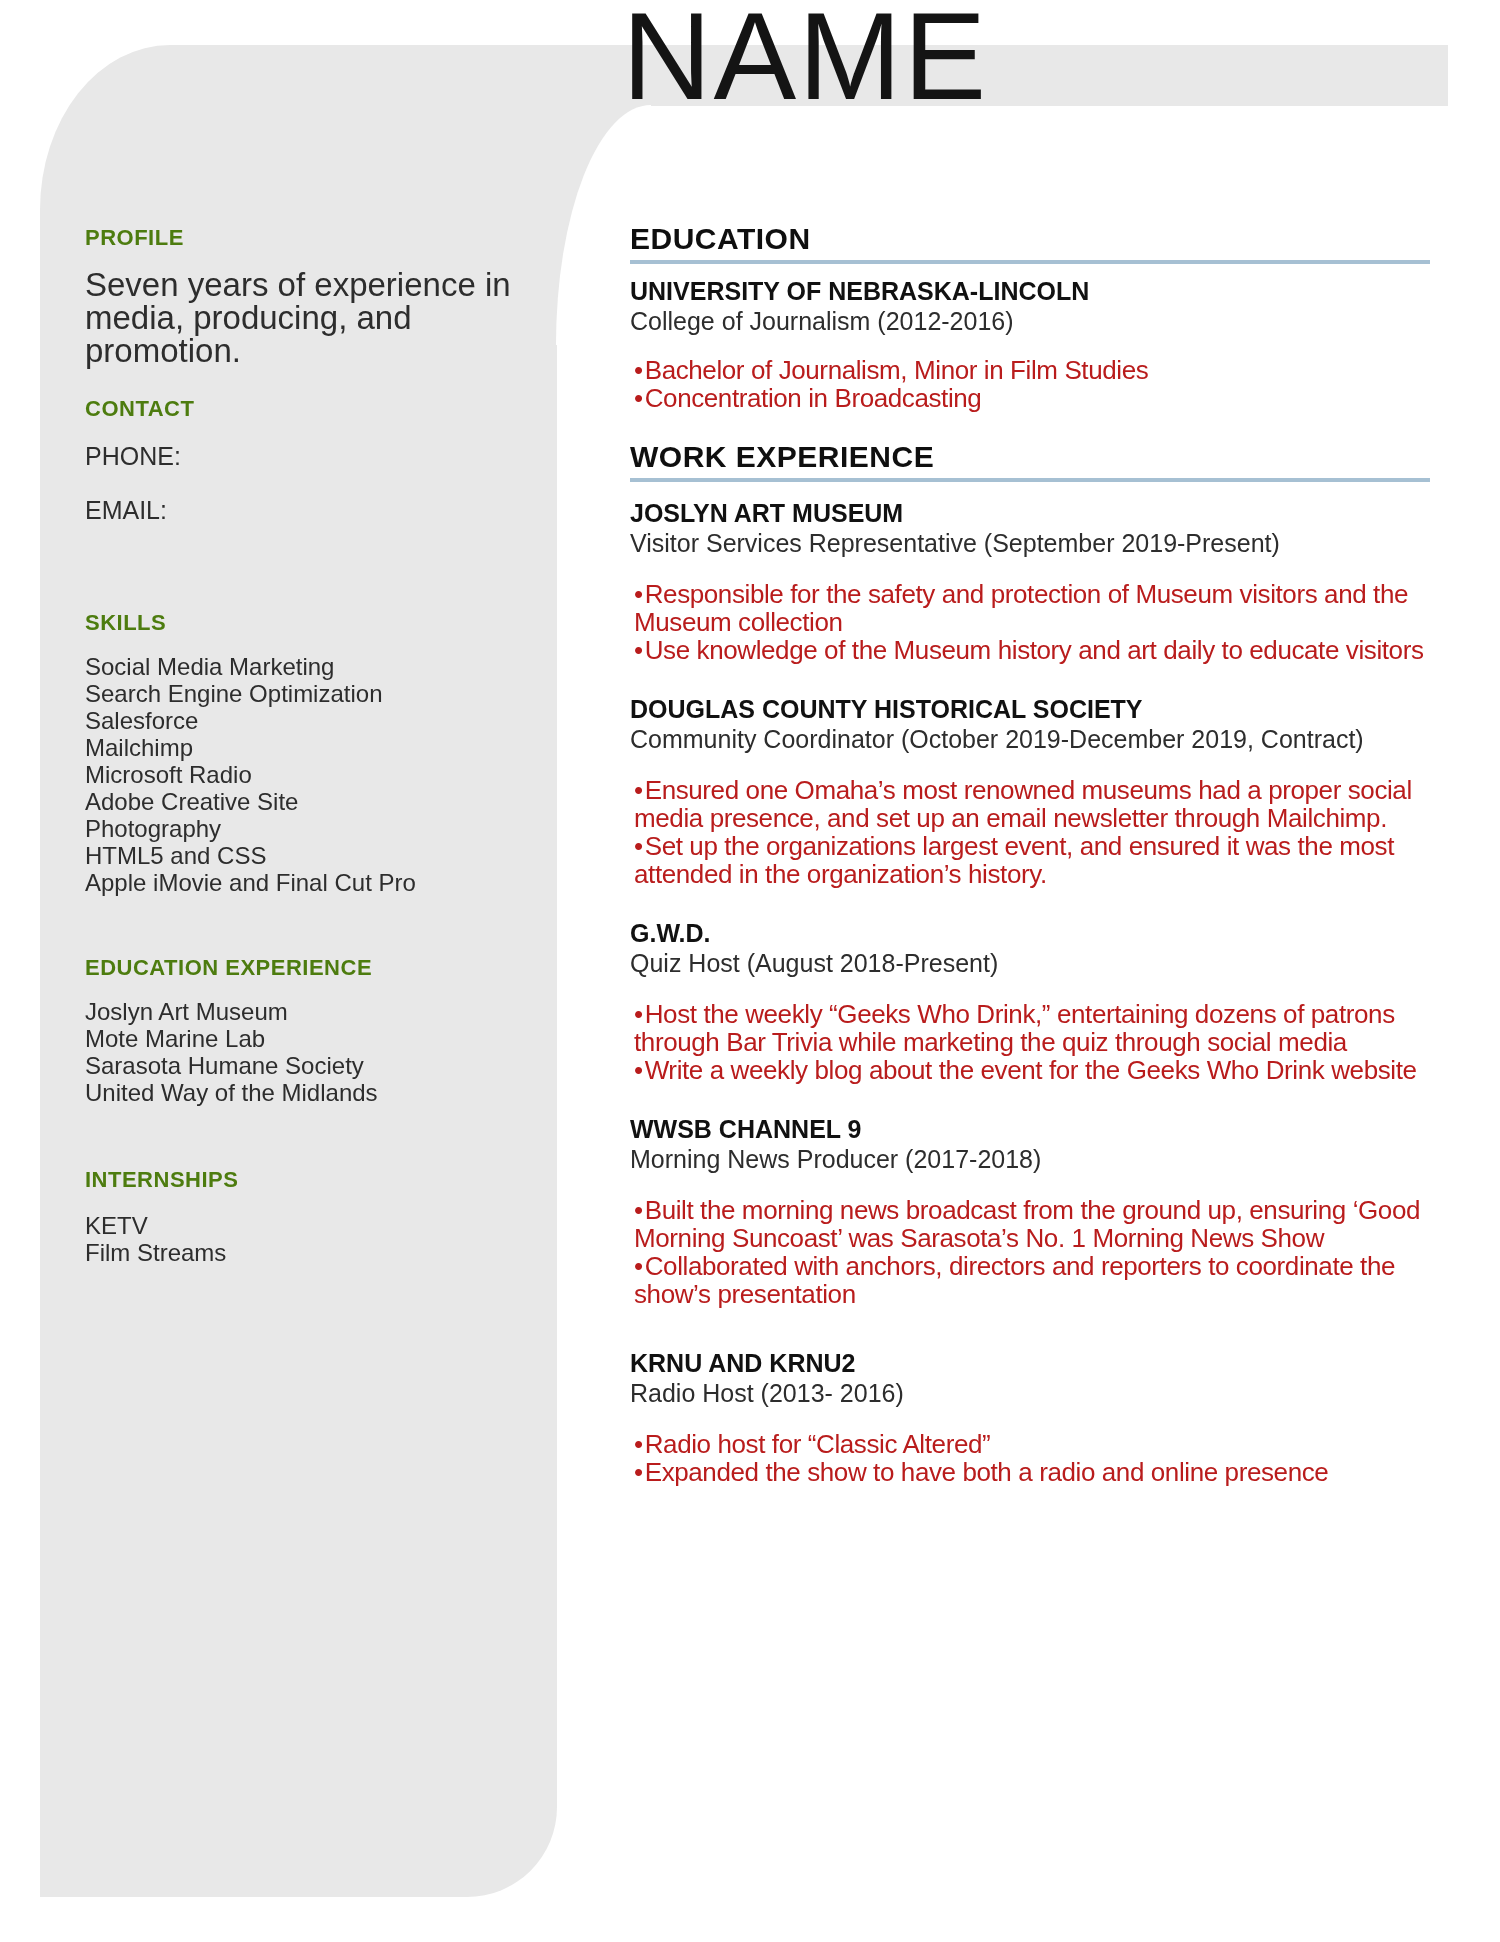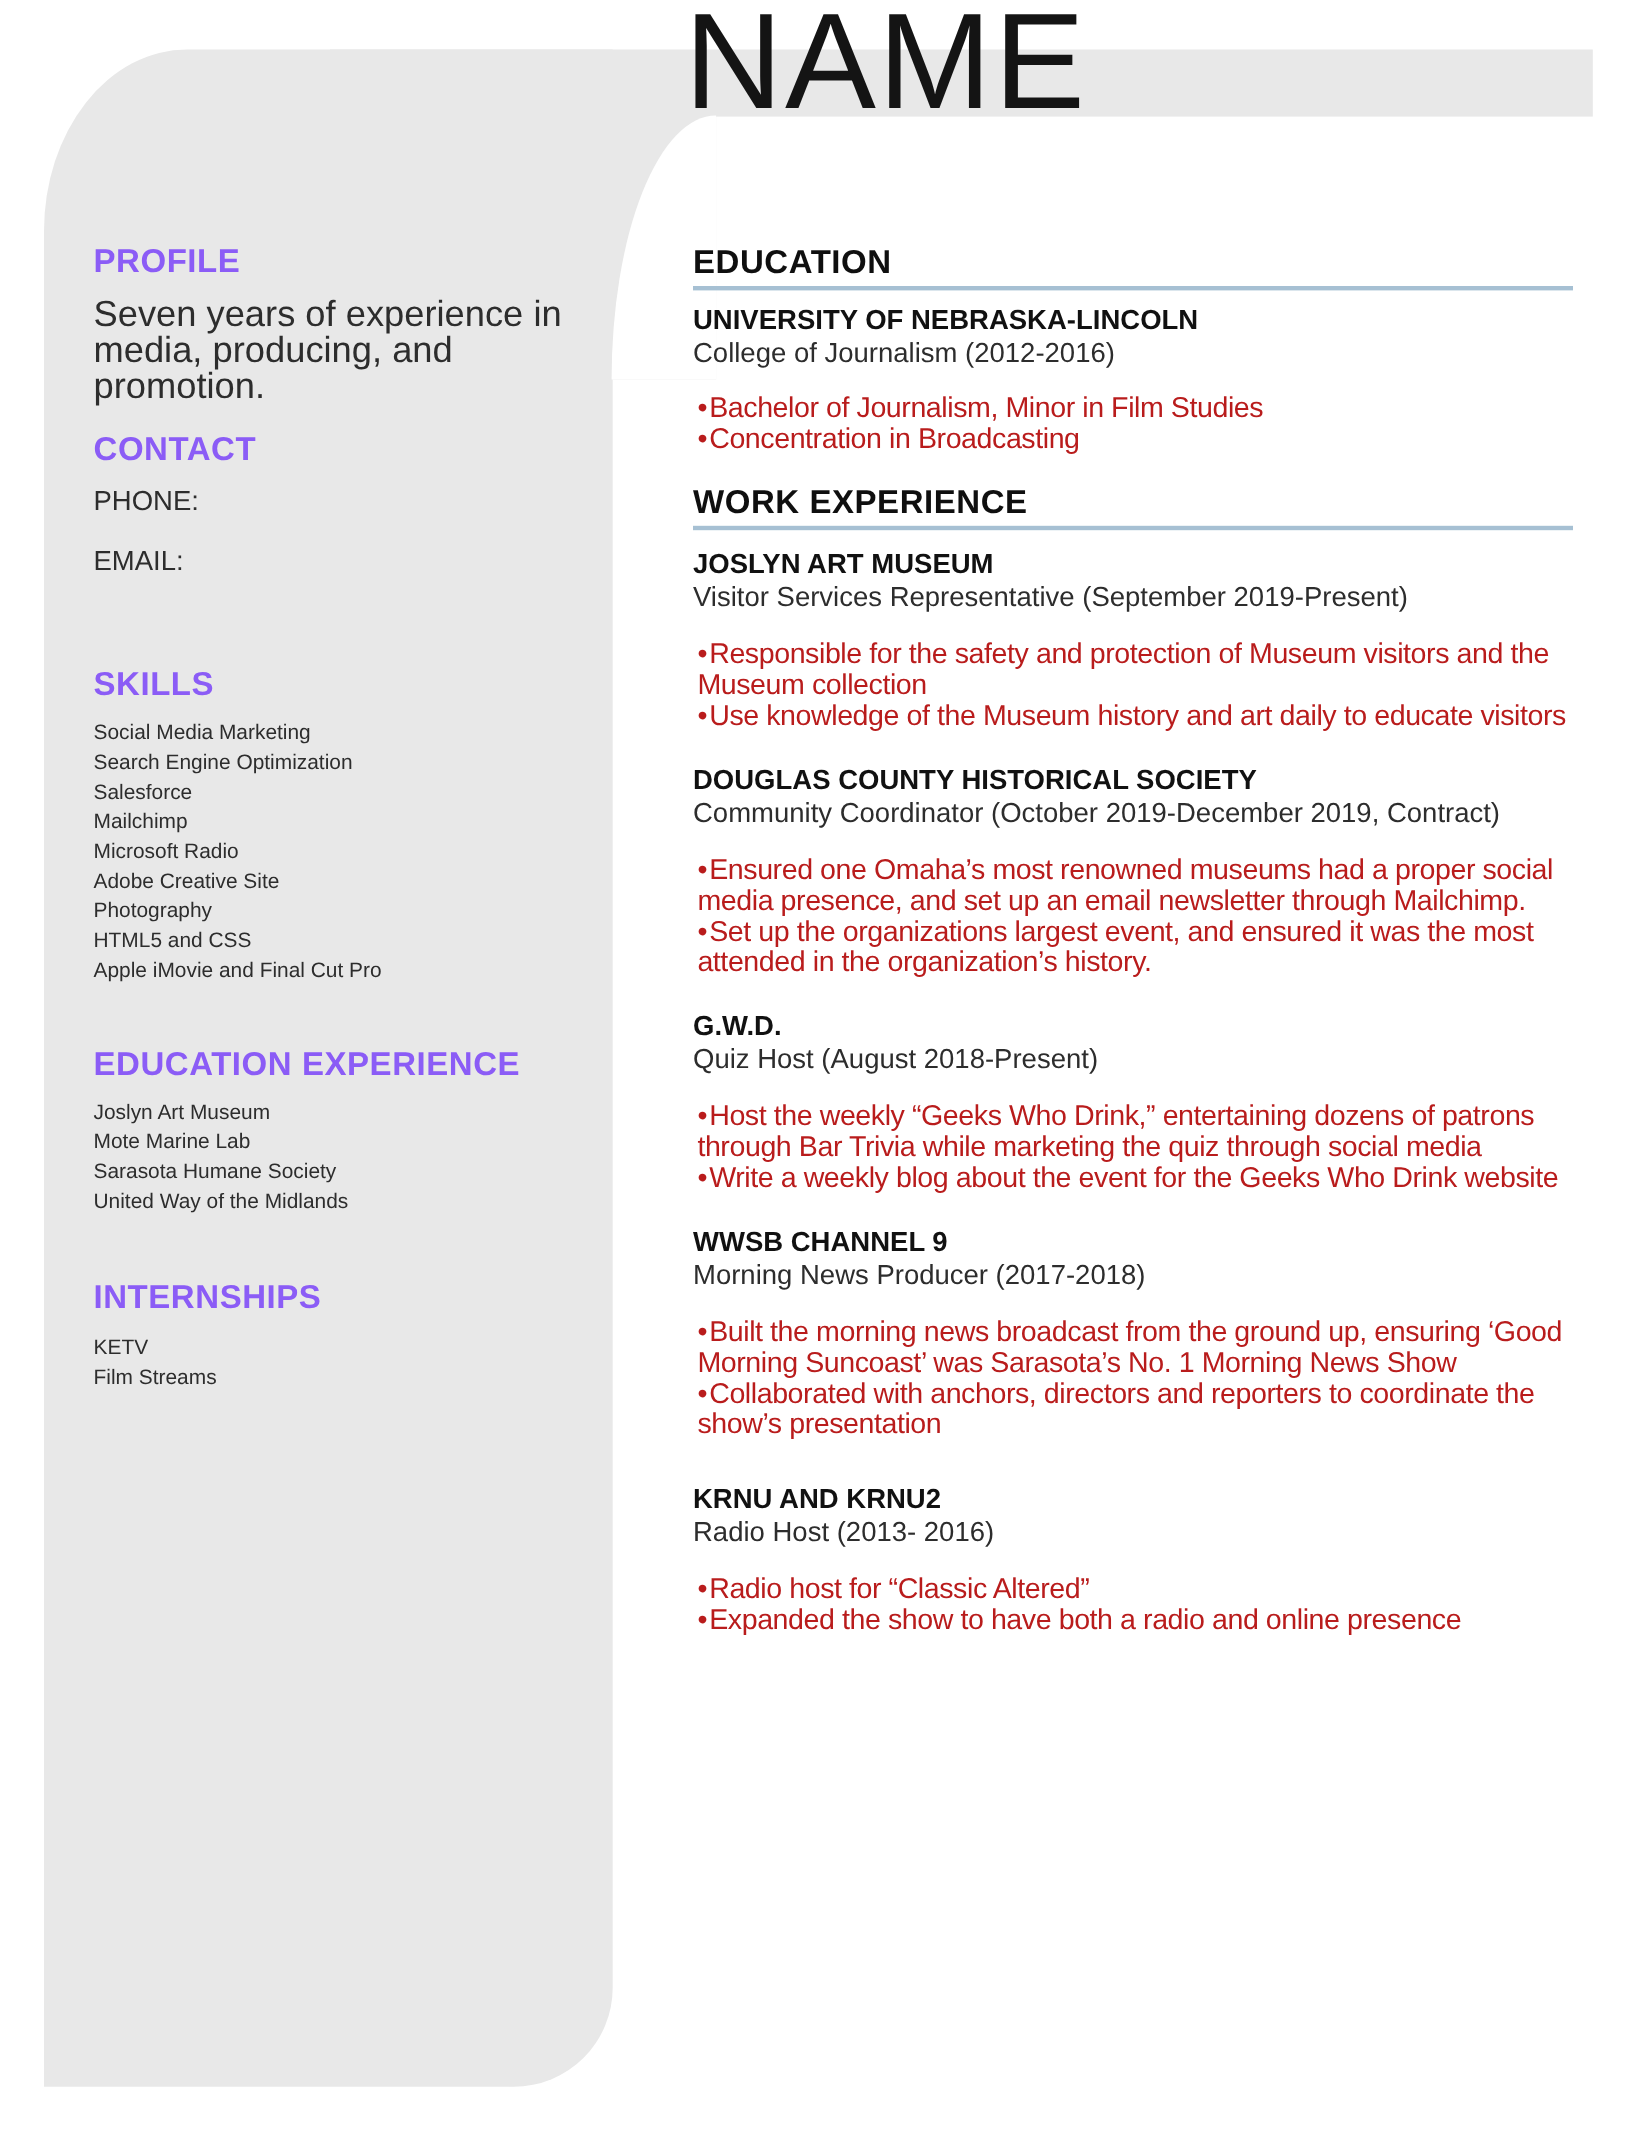--- a/index.html
+++ b/index.html
@@ -32,31 +32,31 @@
   .name-title {
     position:absolute; left:622px; top:-6px; z-index:6;
     font-size:124px; line-height:1; font-weight:300; letter-spacing:2px;
     color:#141414;
   }
   
   .sidebar-content {
     position:absolute; left:85px; top:222px; width:450px; z-index:5;
   }
   .side-title {
-    font-size:30px; line-height:32px; font-weight:bold; color:#8b5cf6;
+    font-size:22px; line-height:32px; font-weight:bold; color:#4d7c0f;
     letter-spacing:0.5px;
   }
   .profile-body { margin-top:14px; font-size:33px; line-height:33px; color:#2d2d2d; }
   .contact-title { margin-top:26px; }
   .contact-label { font-size:25px; line-height:30px; color:#2d2d2d; }
   .contact-label.phone { margin-top:16px; }
   .contact-label.email { margin-top:24px; }
   .skills-title { margin-top:82px; }
   .side-list { margin-top:14px; list-style:none; }
-  .side-list li { font-size:19px; line-height:27px; color:#2d2d2d; }
+  .side-list li { font-size:24px; line-height:27px; color:#2d2d2d; }
   .volunteer-title { margin-top:56px; }
   .internships-title { margin-top:58px; }
   .intern-list { margin-top:16px; }
   
   .main-content {
     position:absolute; left:630px; top:222px; width:800px; z-index:5;
   }
   .main-title {
     font-size:30px; line-height:34px; font-weight:bold; color:#0f0f0f;
     letter-spacing:0.5px;

